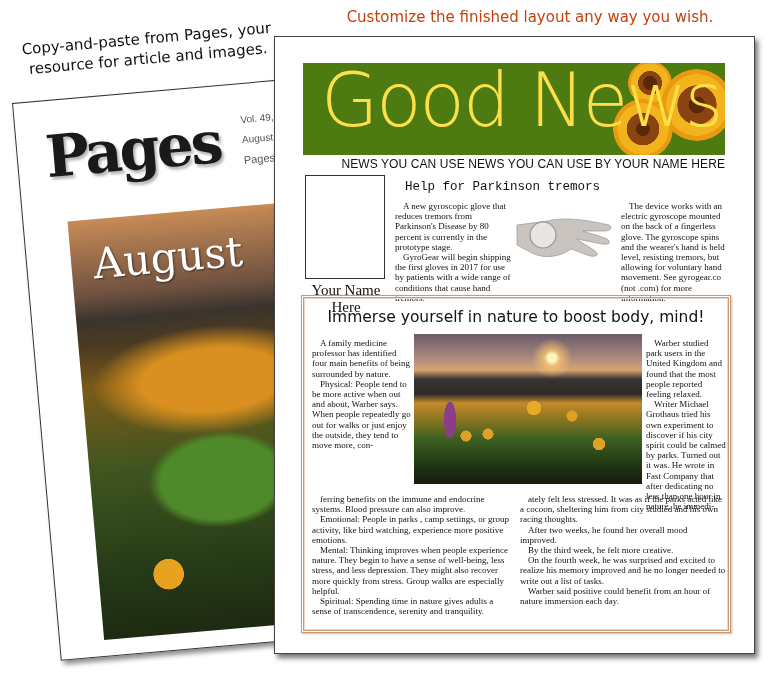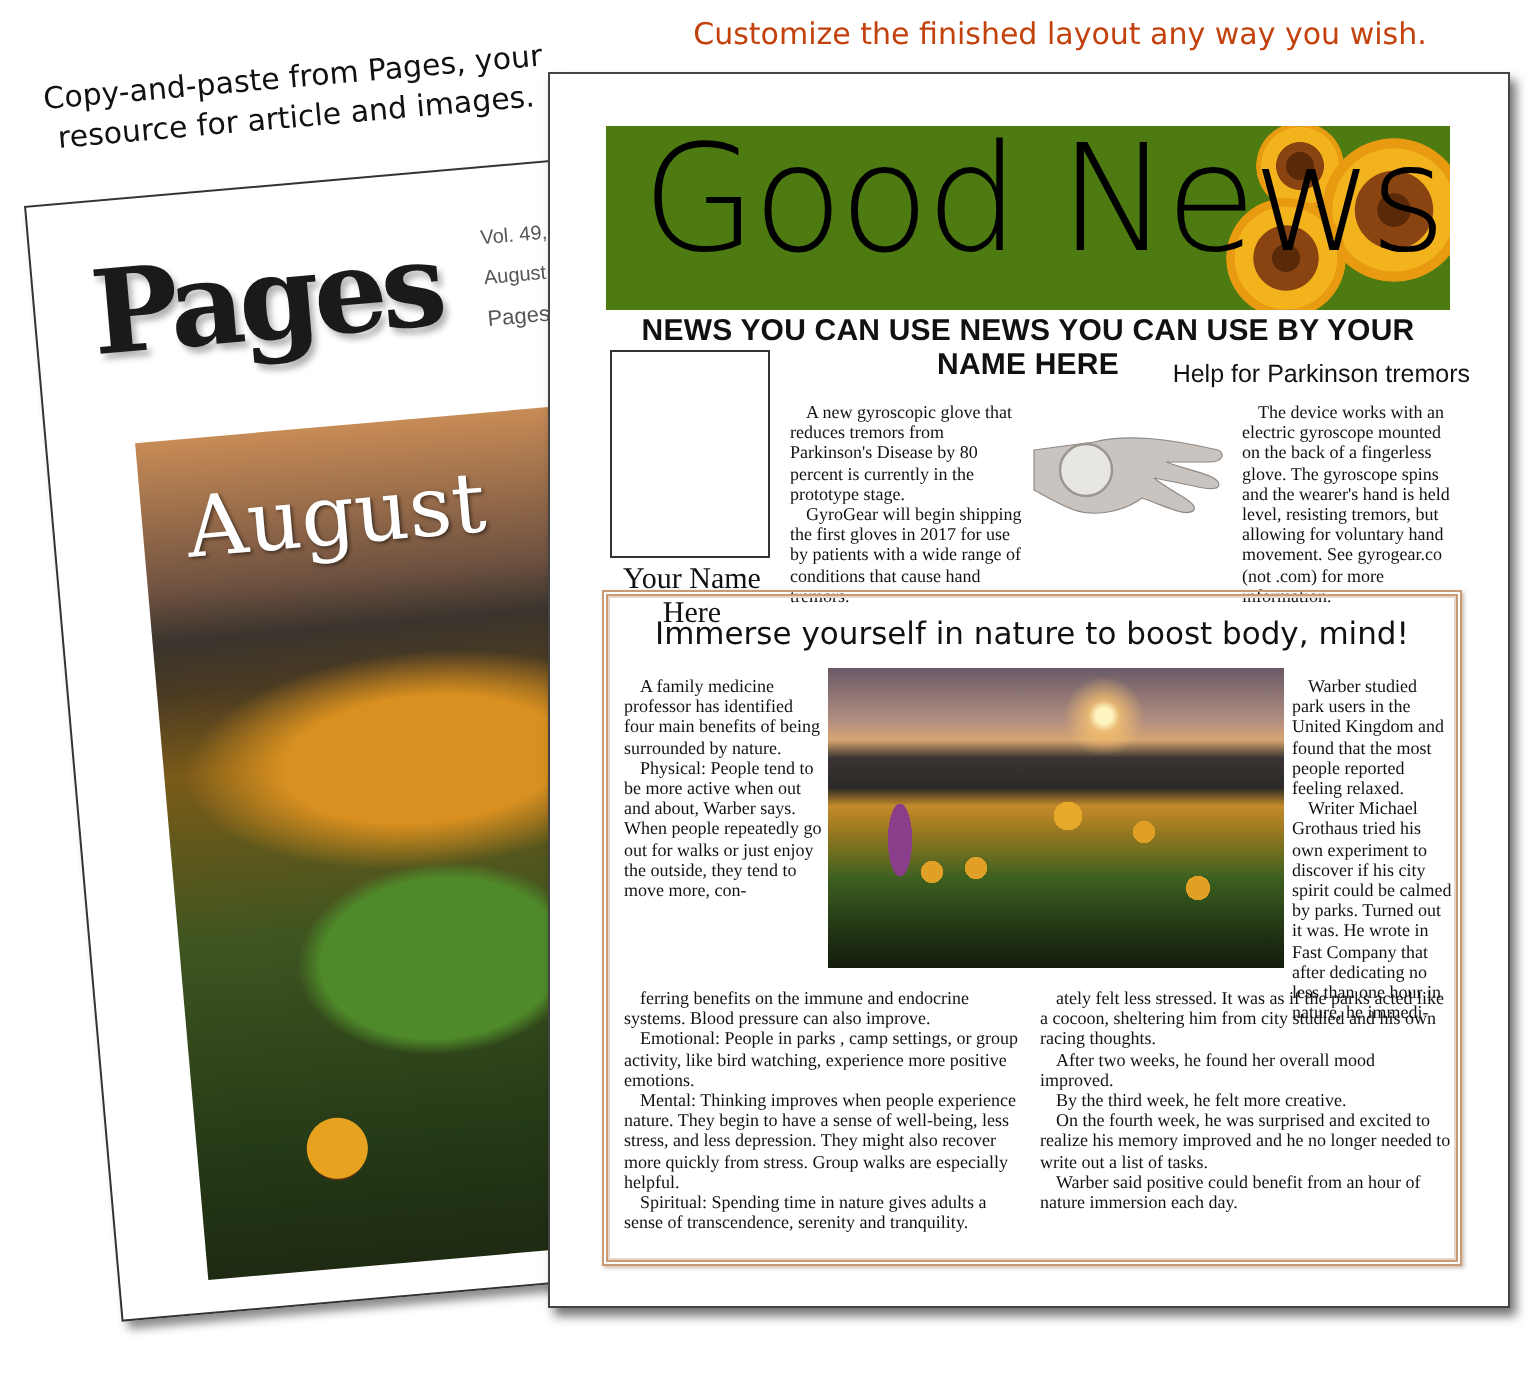--- a/index.html
+++ b/index.html
@@ -55,33 +55,33 @@
     background: #fff; border: 1px solid #444;
     box-shadow: 3px 4px 5px rgba(0,0,0,0.55);
   }
   .masthead {
     position: absolute; left: 28px; top: 26px; width: 422px; height: 92px;
     background: #4e7a12; overflow: hidden;
   }
   .masthead-title {
     position: absolute; left: 18px; top: -6px;
     font-family: "DejaVu Sans", sans-serif; font-weight: 200; font-size: 74px;
-    letter-spacing: -2px; color: #000000; z-index: 2; white-space: nowrap;
+    letter-spacing: -2px; color: #fde047; z-index: 2; white-space: nowrap;
   }
   .sunflower { position: absolute; border-radius: 50%; }
   .tagline {
-    position: absolute; left: 28px; top: 120px; width: 422px; text-align: center;
-    font-family: "Liberation Sans", sans-serif; font-weight: bold; font-size: 15px;
+    position: absolute; left: 28px; top: 120px; width: 422px; text-align: right;
+    font-family: "Liberation Sans", sans-serif; font-weight: normal; font-size: 12px;
     letter-spacing: 0.1px;
   }
   .photo-box { position: absolute; left: 30px; top: 138px; width: 80px; height: 104px; border: 1px solid #333; }
   .photo-caption { position: absolute; left: 26px; top: 245px; width: 90px; text-align: center; font-size: 15px; }
   .story1-head {
-    position: absolute; left: 130px; top: 143px; width: 330px; text-align: right;
-    font-family: Liberation Sans, sans-serif; font-size: 12.5px;
+    position: absolute; left: 130px; top: 143px; width: 330px; text-align: left;
+    font-family: Liberation Mono, monospace; font-size: 12.5px;
   }
   .col-text { position: absolute; font-size: 9px; line-height: 10.2px; color: #111; }
   .col-text p { text-indent: 8px; }
   .glove {
     position: absolute; left: 238px; top: 170px; width: 102px; height: 58px;
   }
 
   .feature-box {
     position: absolute; left: 26px; top: 258px; width: 430px; height: 338px;
     border: 3px double #c89a76;

